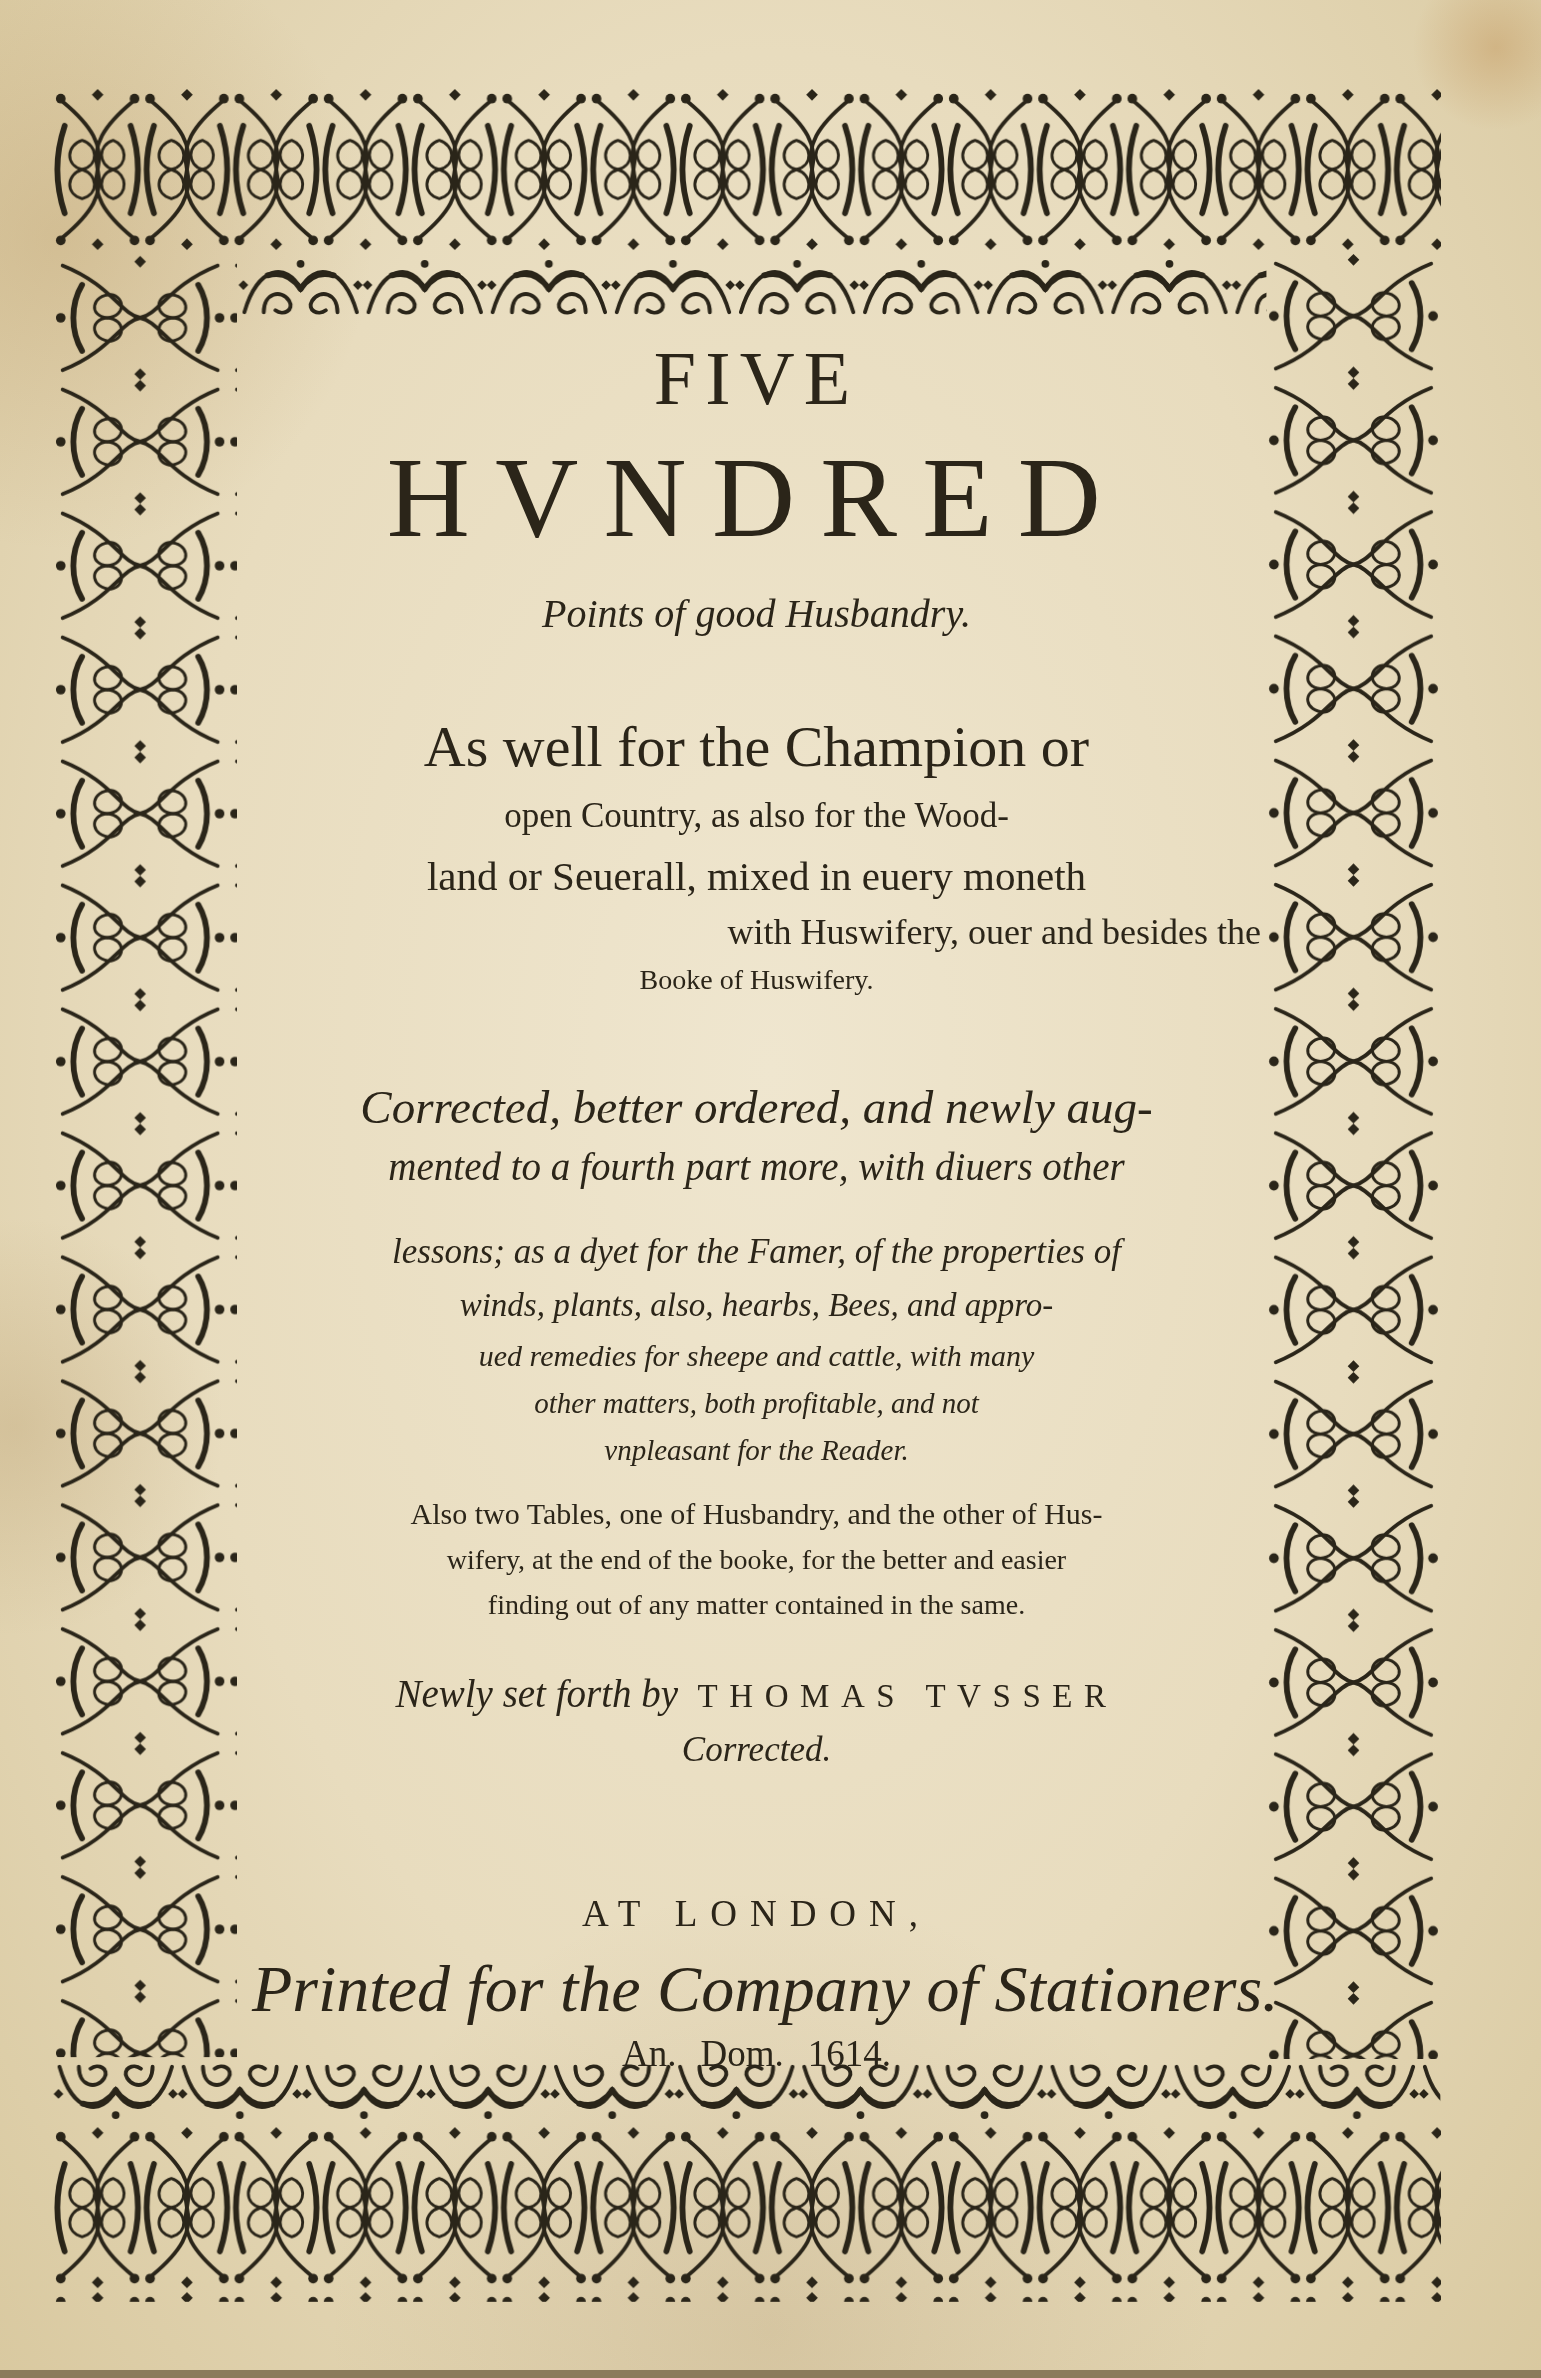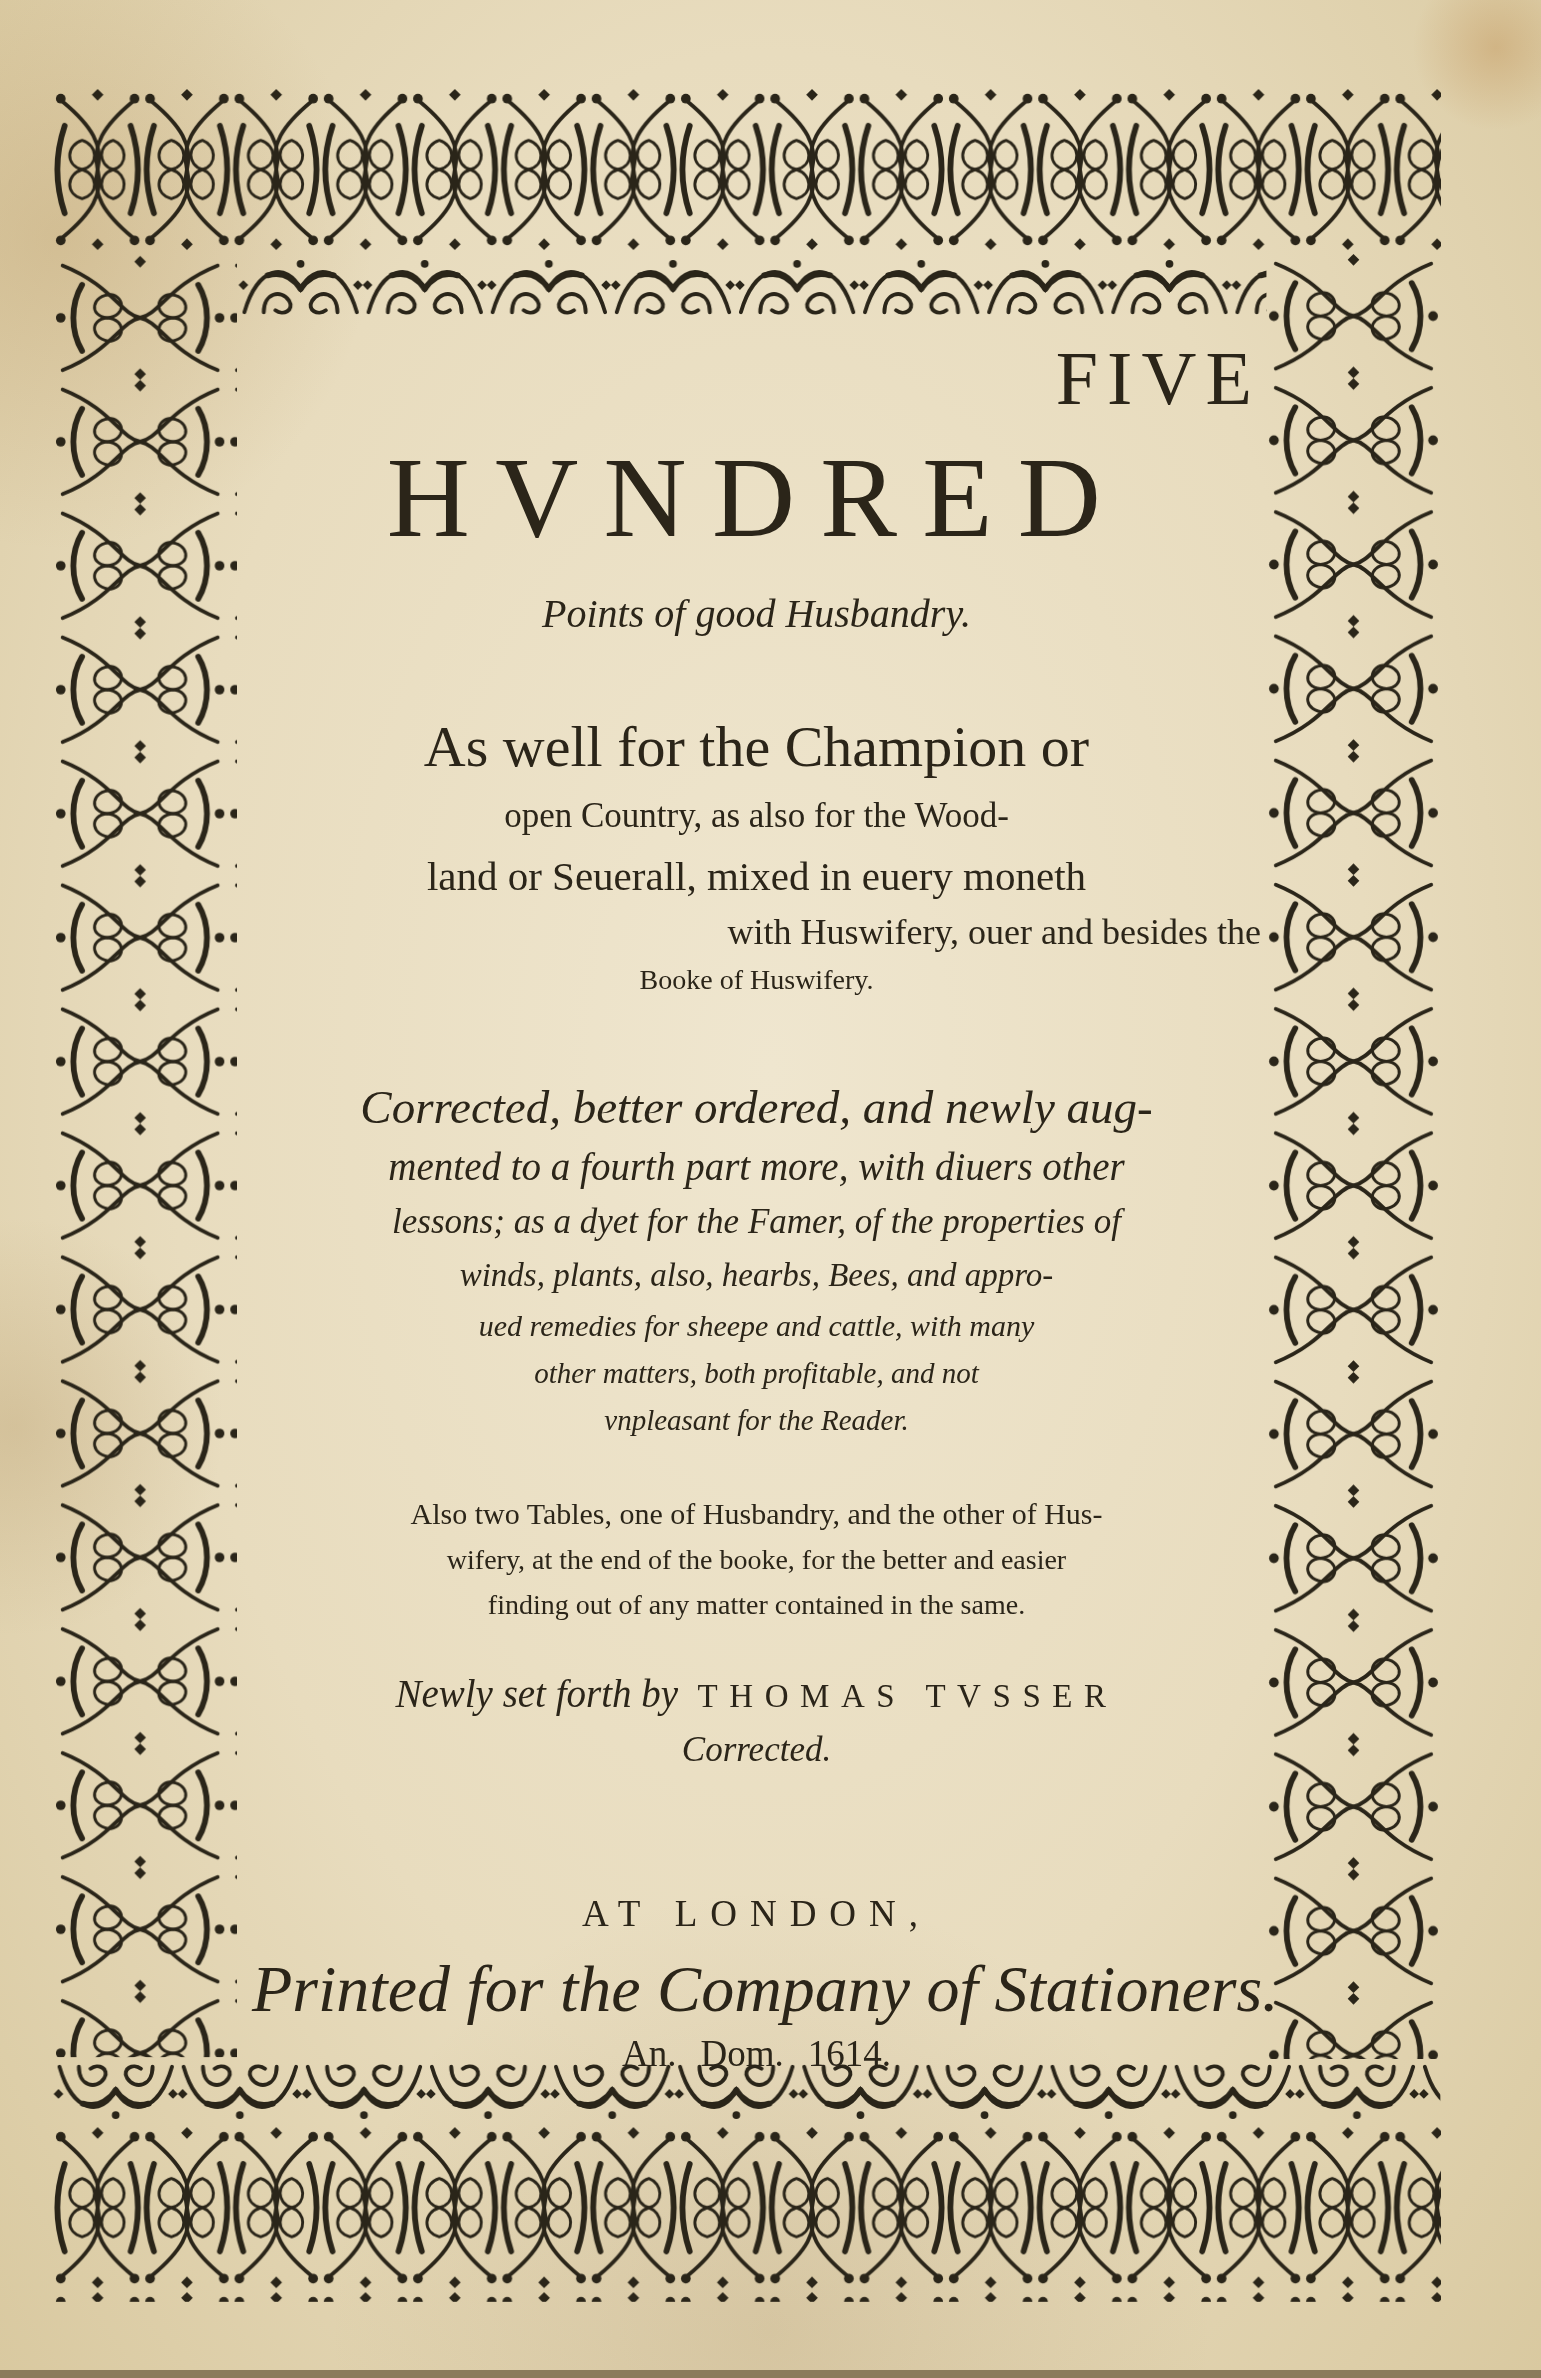--- a/index.html
+++ b/index.html
@@ -120,37 +120,37 @@
     </svg>
 </div>
 
 <div class="band" style="left:53px; top:2125px; width:1388px; height:177px;">
   <svg viewBox="0 0 1430 182" width="1388" height="177">
       <rect width="100%" height="100%" fill="url(#orn-a)"></rect>
     </svg>
 </div>
 
 <div class="text-block" style="top:335px;">
-  <span class="line" style="font-size:76px; letter-spacing:0.12em; line-height:87px;text-align:right;">FIVE</span>
+  <span class="line" style="font-size:76px; letter-spacing:0.12em; line-height:87px;">FIVE</span>
   <span class="line" style="font-size:115px; letter-spacing:0.22em; line-height:136px; margin-top:7.8px;">HVNDRED</span>
   <span class="line italic" style="font-size:40px; line-height:87px; margin-top:3.9px;">Points of good Husbandry.</span>
 </div>
 
 <div class="text-block" style="top:708px;">
   <span class="line" style="font-size:58px; line-height:78px;">As well for the Champion or</span>
   <span class="line" style="font-size:35px; line-height:60px;">open Country, as also for the Wood-</span>
   <span class="line" style="font-size:41px; line-height:60px;">land or Seuerall, mixed in euery moneth</span>
   <span class="line" style="font-size:36px; line-height:52px;text-align:right;">with Huswifery, ouer and besides the</span>
   <span class="line" style="font-size:28px; line-height:43px;">Booke of Huswifery.</span>
 </div>
 
 <div class="text-block italic" style="top:1075px;">
   <span class="line" style="font-size:47px; line-height:64px;">Corrected, better ordered, and newly aug-</span>
   <span class="line" style="font-size:39px; line-height:56px;">mented to a fourth part more, with diuers other</span>
-  <span class="line" style="font-size:35px; line-height:54px;">lessons; as a dyet for the Famer, of the properties of</span>
+  <span class="line" style="font-size:35px; line-height:54px;margin-top:30px;">lessons; as a dyet for the Famer, of the properties of</span>
   <span class="line" style="font-size:33px; line-height:52px;">winds, plants, also, hearbs, Bees, and appro-</span>
   <span class="line" style="font-size:30px; line-height:49px;">ued remedies for sheepe and cattle, with many</span>
   <span class="line" style="font-size:29px; line-height:47px;">other matters, both profitable, and not</span>
   <span class="line" style="font-size:29px; line-height:47px;">vnpleasant for the Reader.</span>
 </div>
 
 <div class="text-block" style="top:1490px;">
   <span class="line" style="font-size:30px; line-height:47px;">Also two Tables, one of Husbandry, and the other of Hus-</span>
   <span class="line" style="font-size:28px; line-height:45px;">wifery, at the end of the booke, for the better and easier</span>
   <span class="line" style="font-size:28px; line-height:45px;">finding out of any matter contained in the same.</span>

